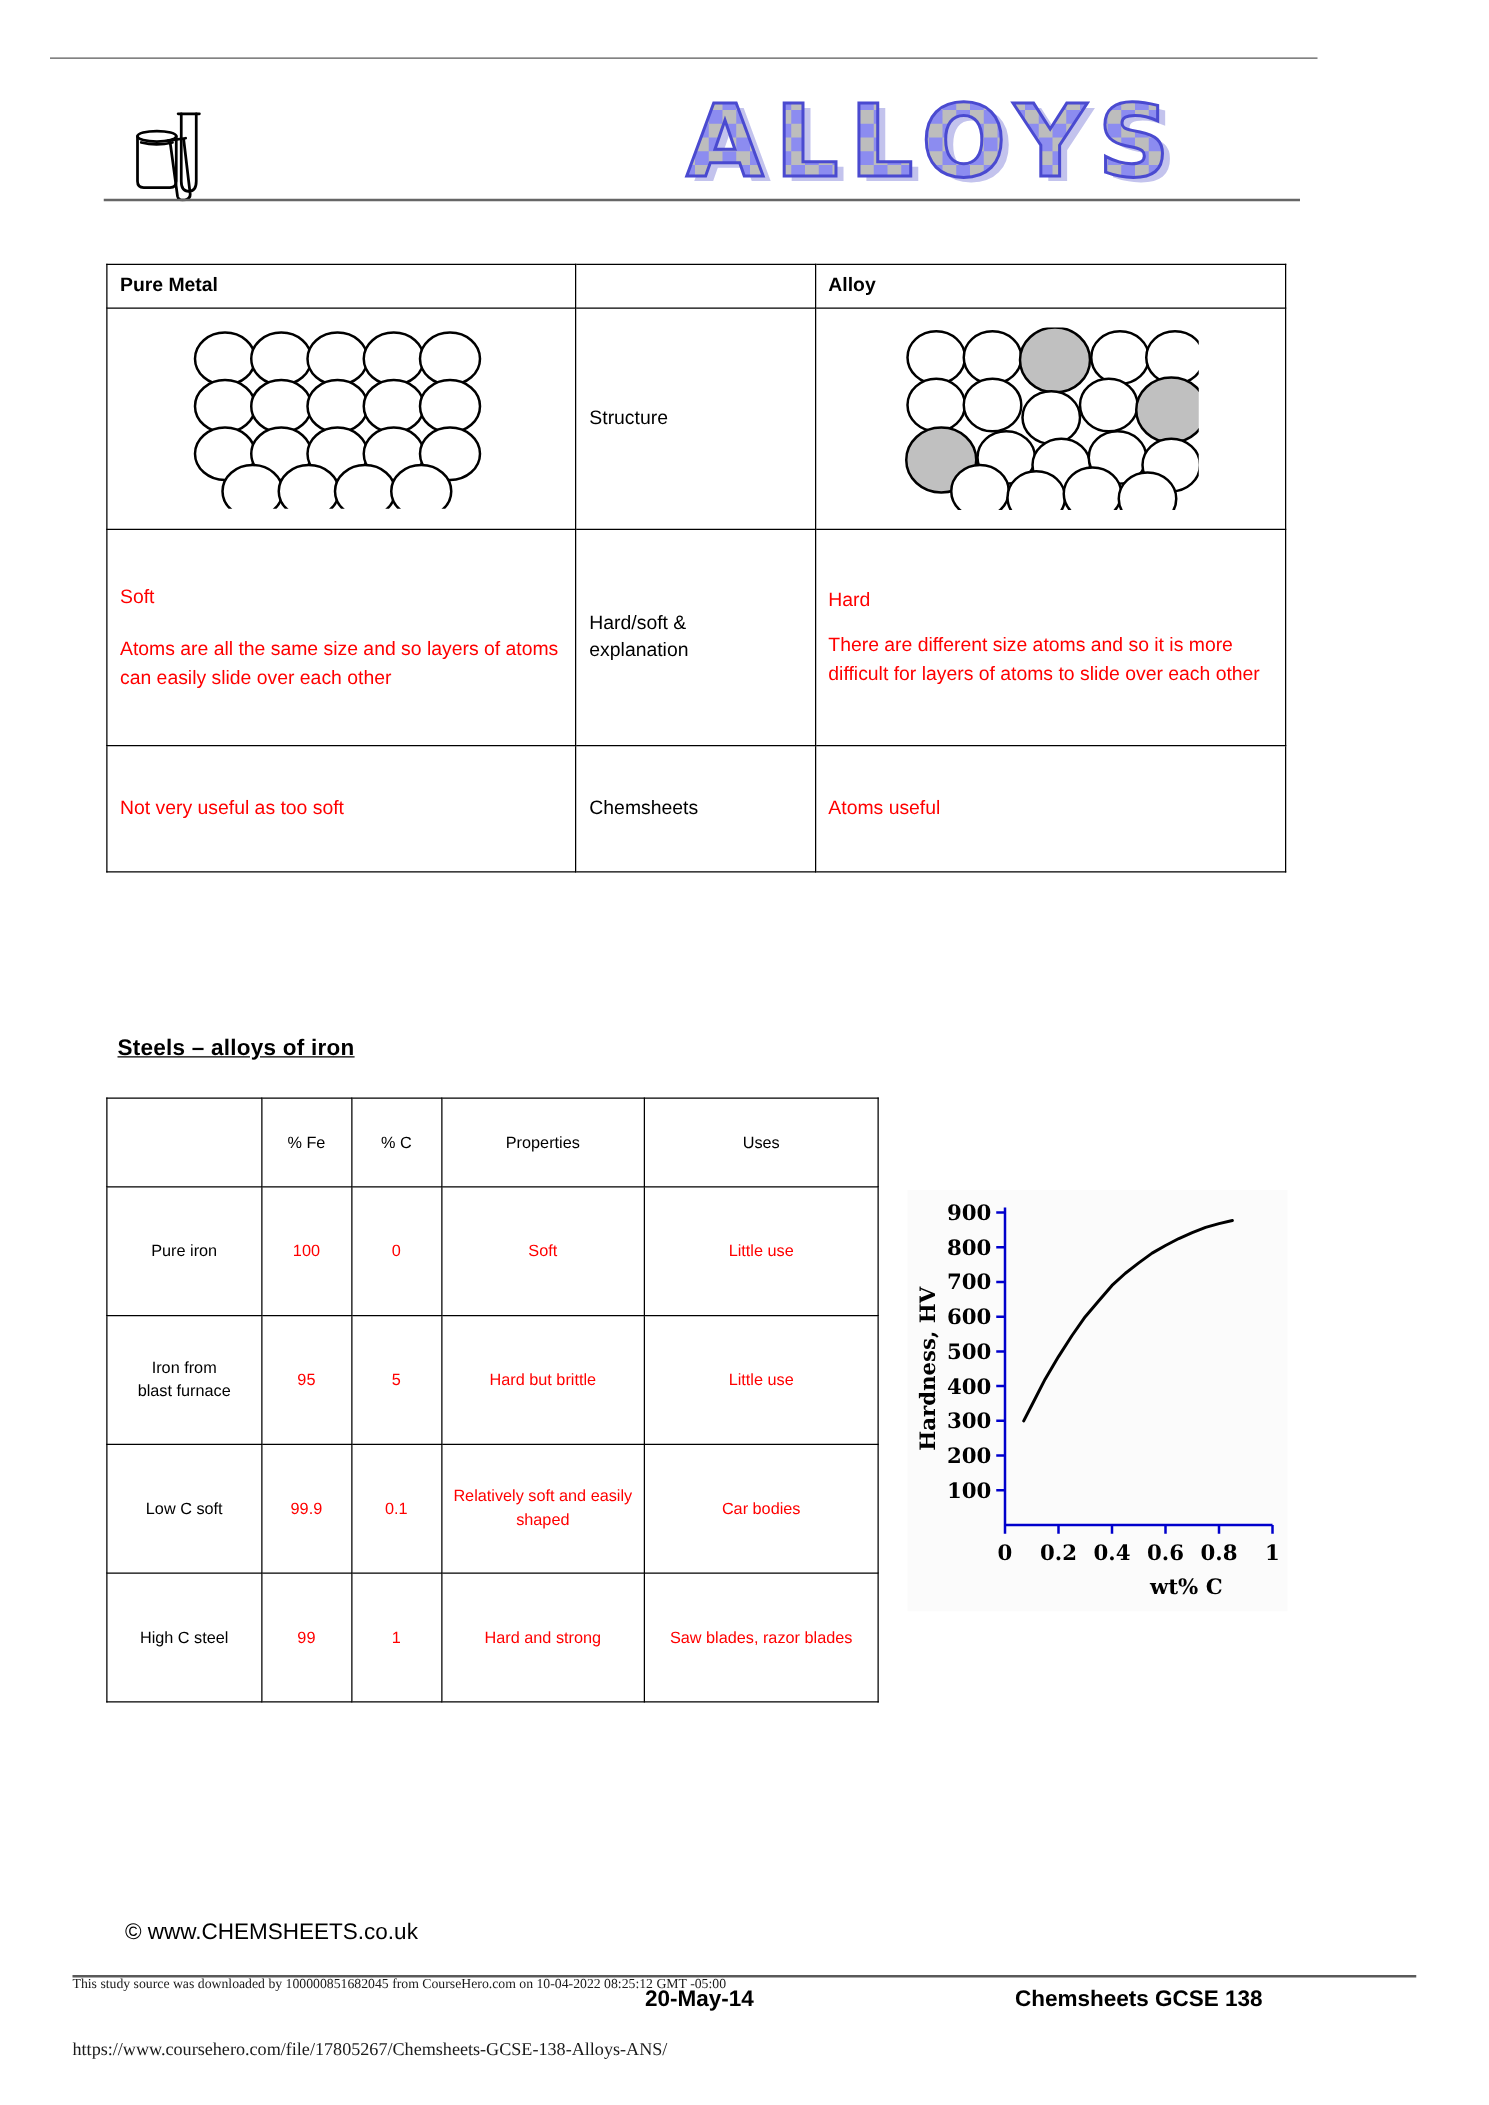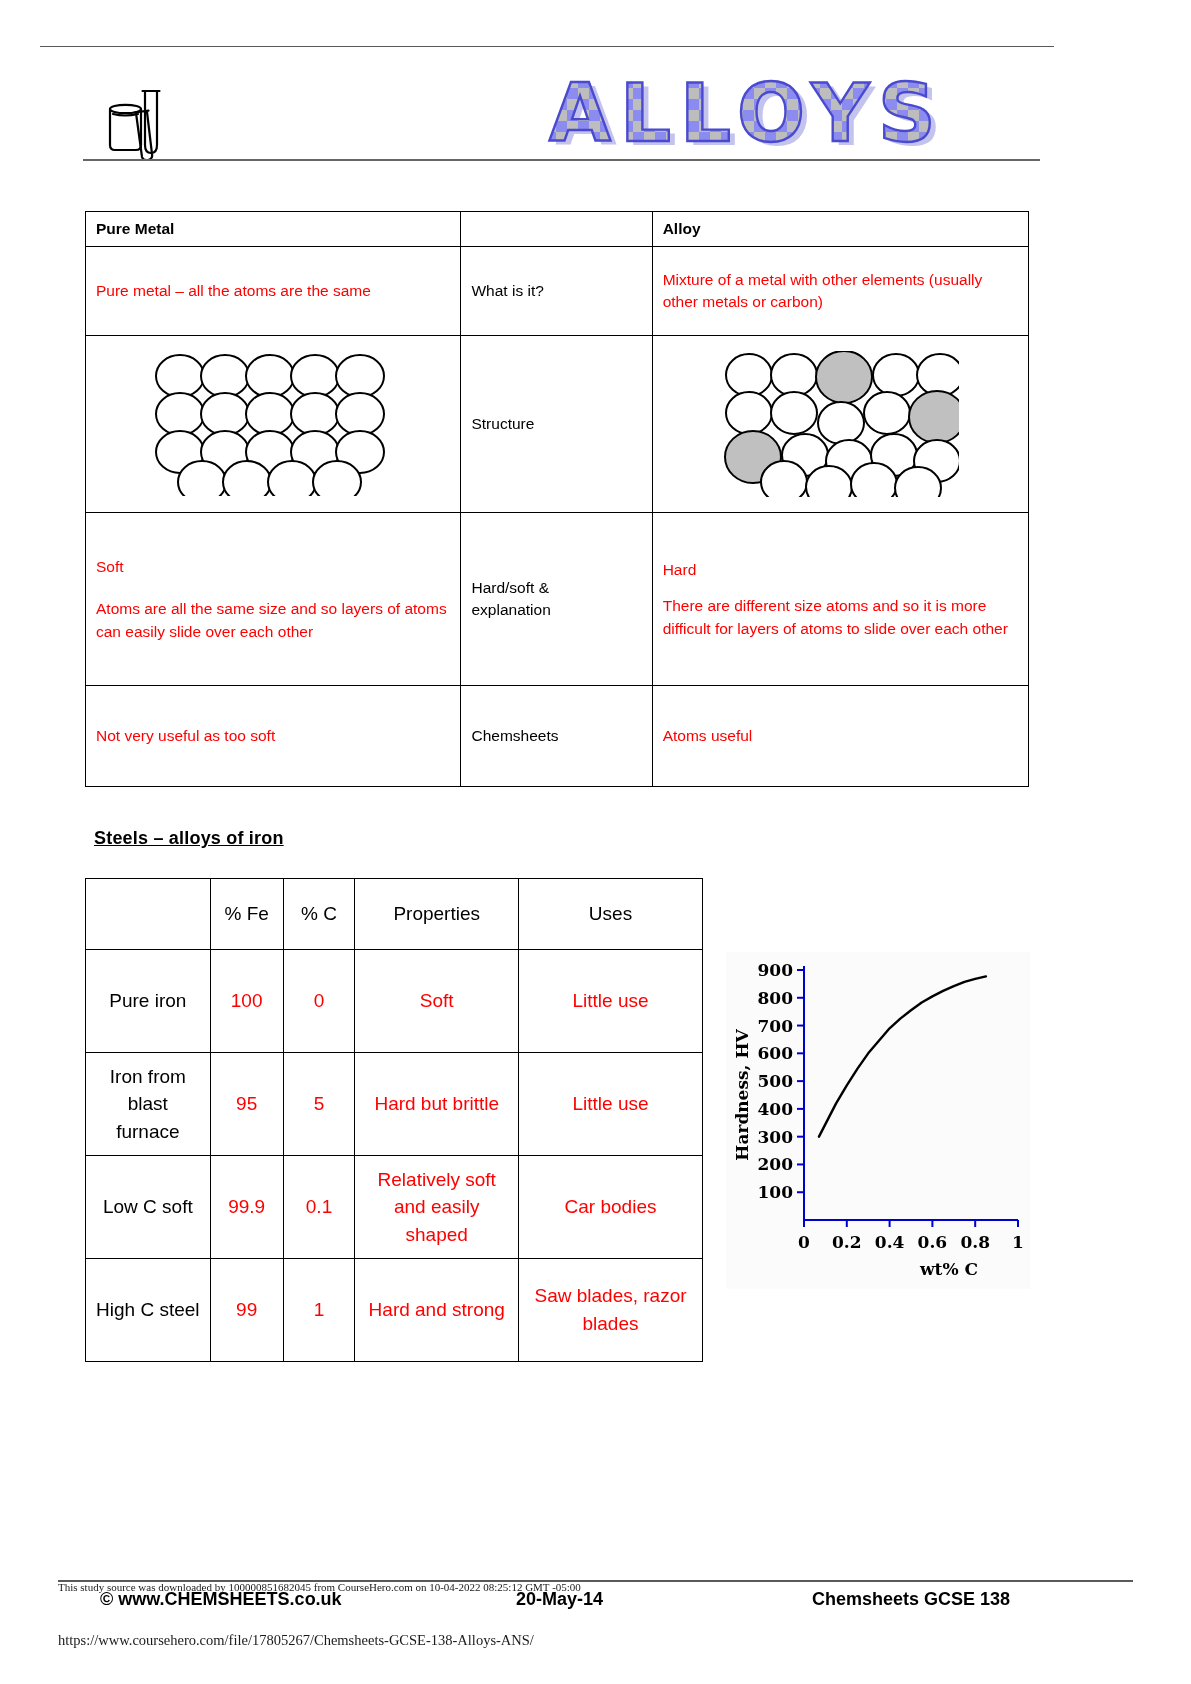--- a/index.html
+++ b/index.html
@@ -20,39 +20,39 @@
   table{border-collapse:collapse;}
   .tbl1{position:absolute;left:85px;top:211px;width:944px;}
   .tbl1 td{border:1px solid #000;vertical-align:middle;padding:6px 10px;font-size:15.5px;line-height:1.45;}
   .tbl1 .c1{width:378px;}
   .tbl1 .c2{width:187px;}
   .tbl1 .c3{width:379px;}
   .hdrcell{font-weight:bold;font-size:15.5px;}
   .ans{color:#ff0000;}
 
   .tbl2{position:absolute;left:85px;top:878px;width:618px;}
-  .tbl2 td{border:1px solid #000;vertical-align:middle;text-align:center;padding:6px 8px;font-size:19px;line-height:1.45;}
+  .tbl2 td{border:1px solid #000;vertical-align:middle;text-align:center;padding:6px 8px;font-size:13px;line-height:1.45;}
   .tbl2 .k1{width:122px;}
   .tbl2 .k2{width:62px;}
   .tbl2 .k3{width:64px;}
   .tbl2 .k4{width:166px;}
   .tbl2 .k5{width:201px;}
 
   .section-title{position:absolute;left:94px;top:828px;font-size:18px;font-weight:bold;text-decoration:underline;letter-spacing:.2px;}
 
   
   .lattice{display:block;margin:0 auto;}
 
   
   .chart-box{position:absolute;left:726px;top:952px;width:304px;height:337px;background:#fbfbfb;}
   .chart-box svg{display:block;}
 
   
   .ftr-rule{position:absolute;left:58px;top:1580px;width:1075px;height:0;border-top:2px solid #595959;}
-  .ftr-left{position:absolute;left:100px;top:1589px;font-size:18px;font-weight:bold;}
+  .ftr-left{position:absolute;left:100px;top:1535px;font-size:18px;font-weight:normal;}
   .ftr-mid{position:absolute;left:516px;top:1589px;font-size:18px;font-weight:bold;}
   .ftr-right{position:absolute;left:812px;top:1589px;font-size:18px;font-weight:bold;}
 
   .ch-watermark{position:absolute;left:58px;top:1581px;width:1000px;font-family:"Liberation Serif",serif;font-size:11px;color:#1a1a1a;white-space:nowrap;}
   .ch-url{position:absolute;left:58px;top:1632px;font-family:"Liberation Serif",serif;font-size:14.5px;color:#1a1a1a;}
 </style>
 </head>
 <body>
 
 <div class="page">
@@ -95,25 +95,20 @@
   <div class="hdr-rule-bot"></div>
 
   <table class="tbl1">
     <tbody>
       <tr>
         <td class="c1 hdrcell">Pure Metal</td>
         <td class="c2 hdrcell"></td>
         <td class="c3 hdrcell">Alloy</td>
       </tr>
 
-      <tr>
-        <td class="c1 ans" style="height:76px">Pure metal – all the atoms are the same</td>
-        <td class="c2">What is it?</td>
-        <td class="c3 ans">Mixture of a metal with other elements (usually other metals or carbon)</td>
-      </tr>
 
       <tr>
         <td class="c1" style="height:164px">
           <svg class="lattice" width="238" height="144" viewBox="0 0 238 144">
             <g fill="#ffffff" stroke="#000000" stroke-width="2">
 
               <ellipse cx="26" cy="24" rx="24" ry="21"></ellipse>
                 <ellipse cx="71" cy="24" rx="24" ry="21"></ellipse>
               <ellipse cx="116" cy="24" rx="24" ry="21"></ellipse>
                 <ellipse cx="161" cy="24" rx="24" ry="21"></ellipse>

